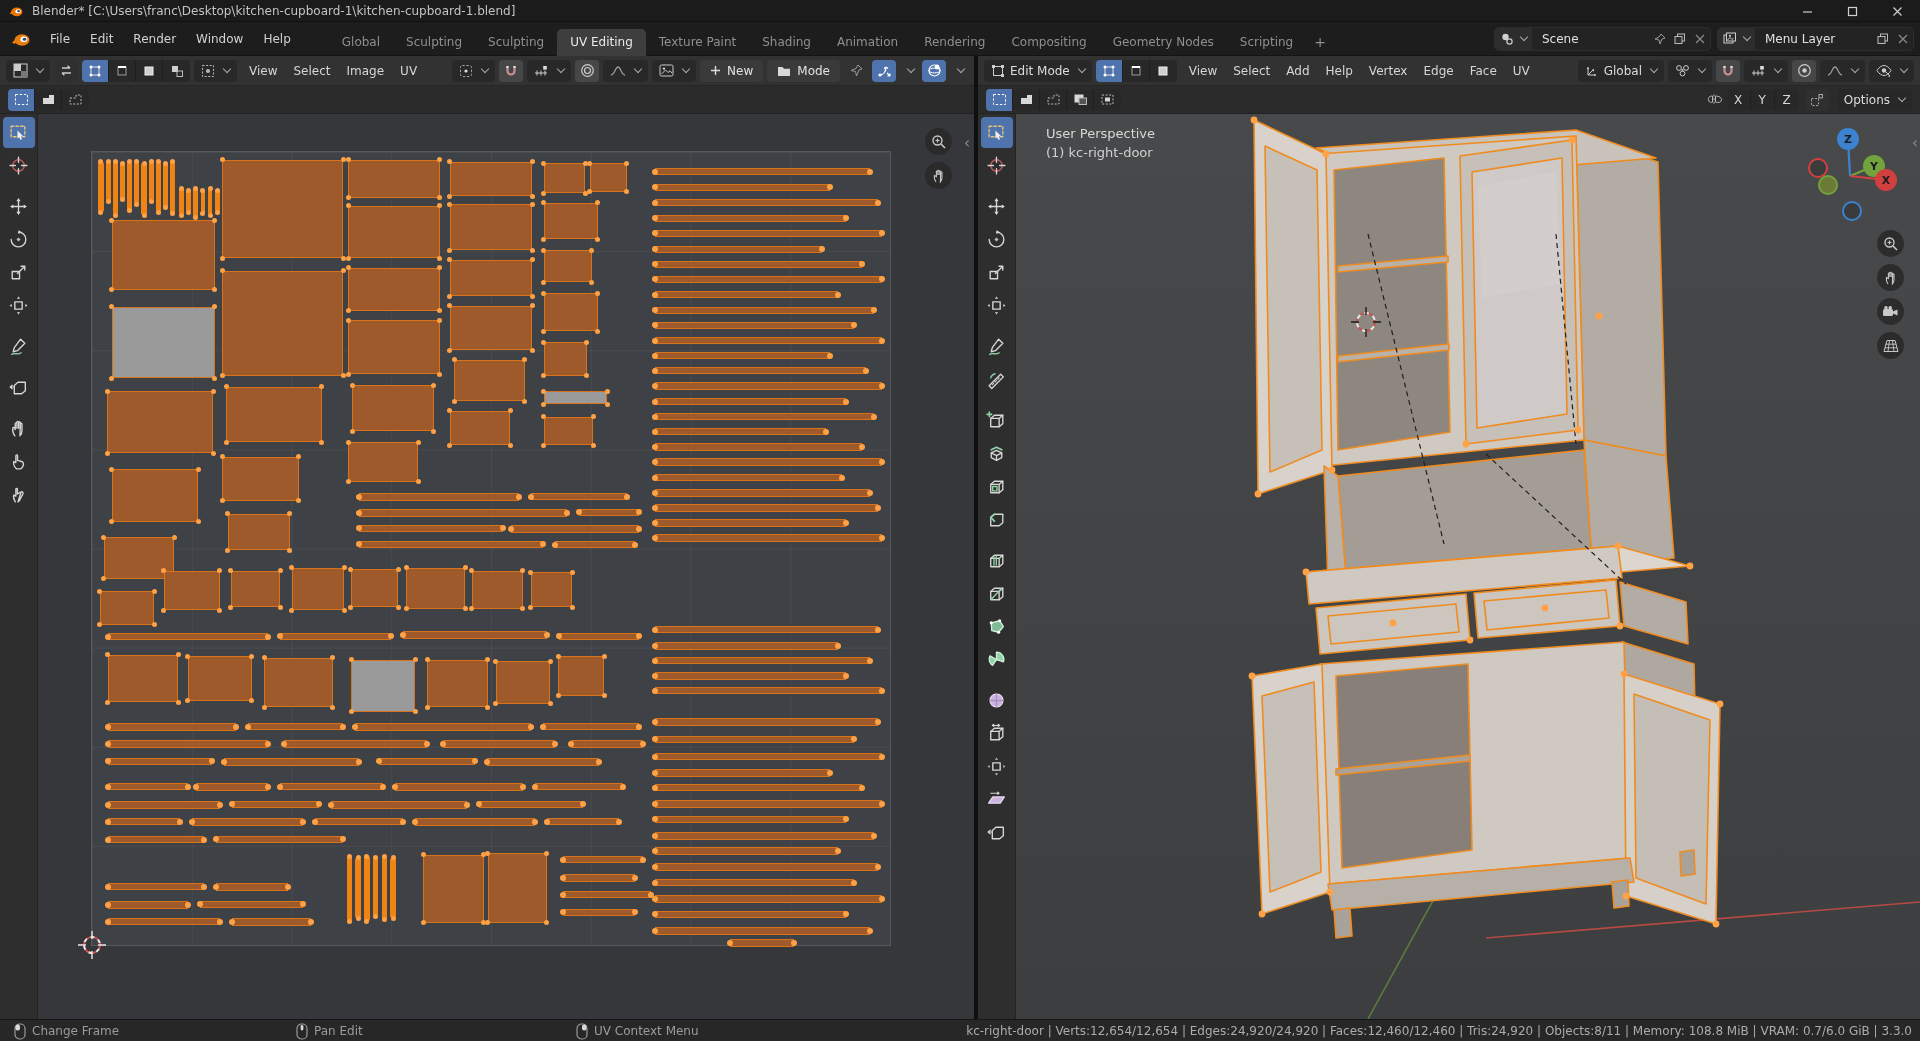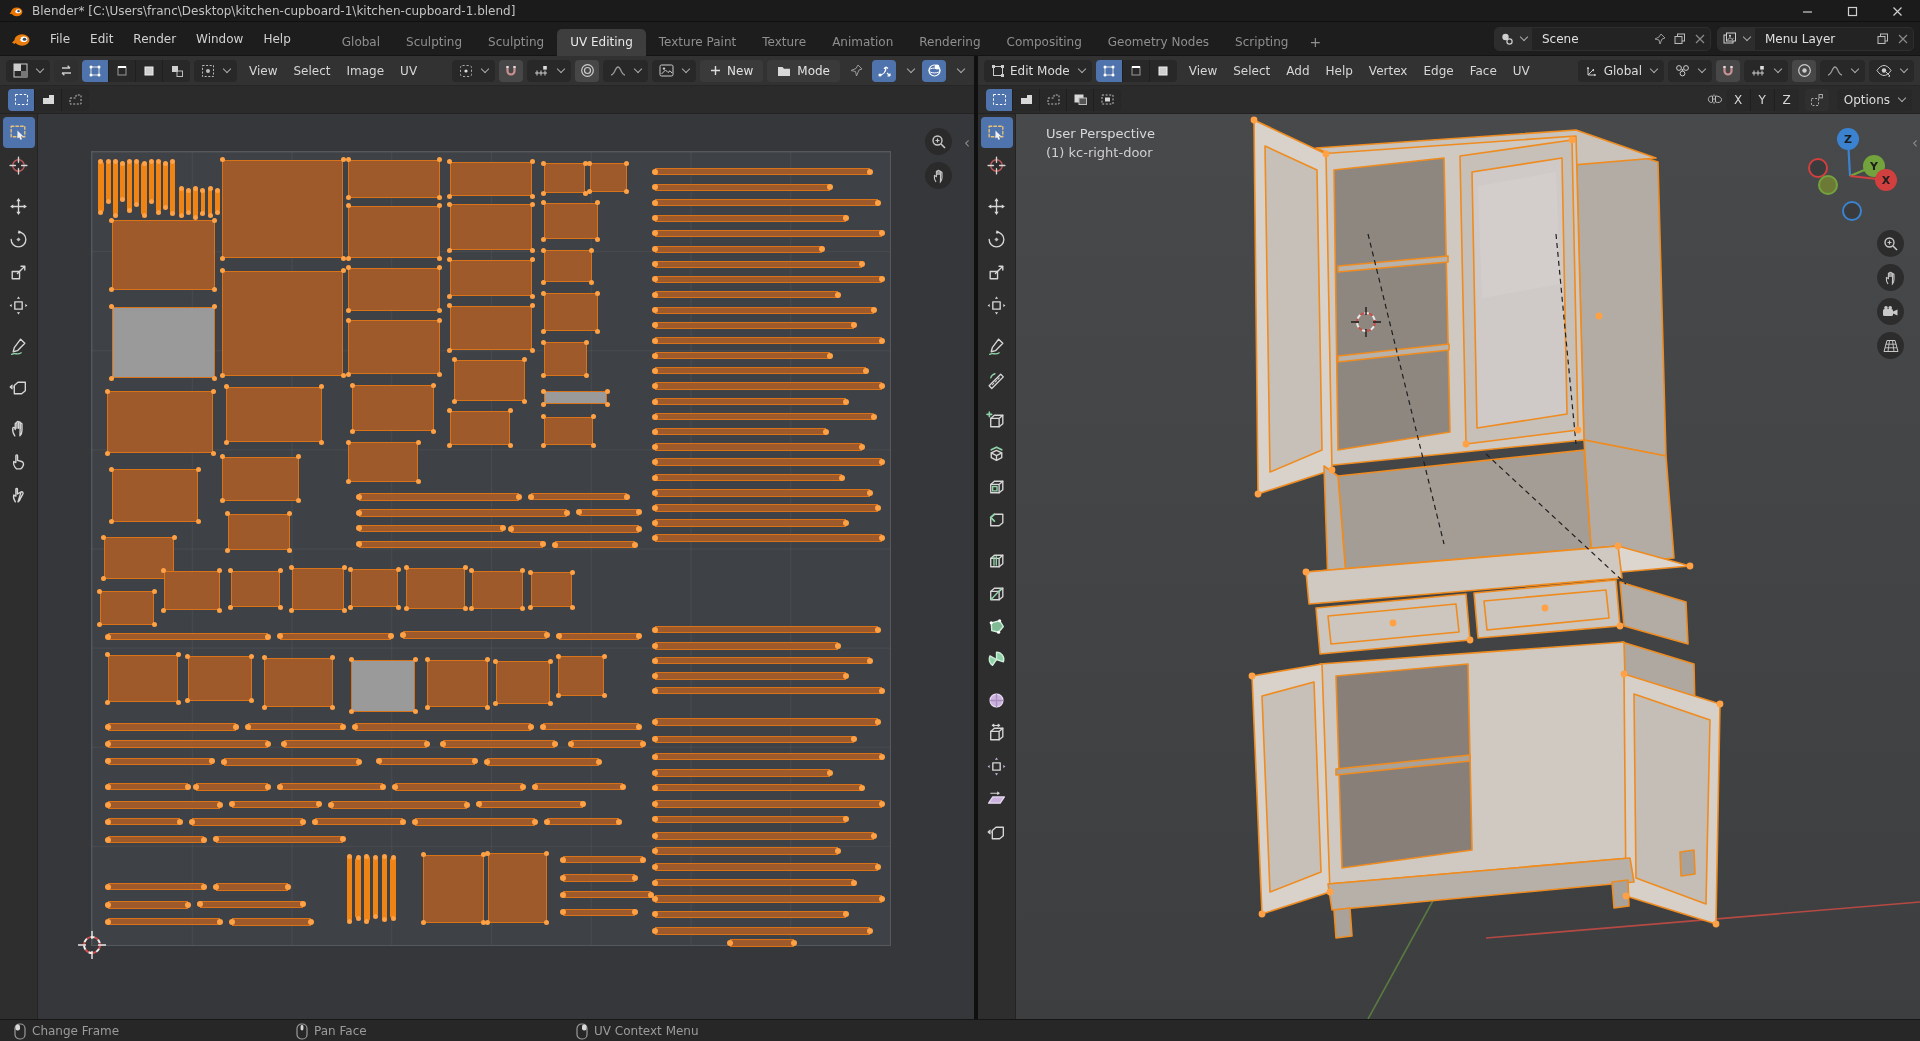--- a/index.html
+++ b/index.html
@@ -140,21 +140,21 @@
         <div class="menu-item">Render</div>
         <div class="menu-item">Window</div>
         <div class="menu-item">Help</div>
       </div>
     <div class="tabs" id="workspace-tabs">
         <div class="tab">Global</div>
         <div class="tab">Sculpting</div>
         <div class="tab">Sculpting</div>
         <div class="tab active">UV Editing</div>
         <div class="tab">Texture Paint</div>
-        <div class="tab">Texture</div>
+        <div class="tab">Shading</div>
         <div class="tab">Animation</div>
         <div class="tab">Rendering</div>
         <div class="tab">Compositing</div>
         <div class="tab">Geometry Nodes</div>
         <div class="tab">Scripting</div>
         <div class="tab plus">+</div>
       </div>
     <div class="topbar-right">
       <div class="pill">
         <span class="icon-dd">
@@ -1474,23 +1474,24 @@
     <rect x="1" y="1" width="10" height="15" rx="4.5" fill="none" stroke="#9a9a9a" stroke-width="1.2"></rect>
           <rect x="1.5" y="1.5" width="4.5" height="6" rx="2" fill="#d8d8d8"></rect>
         </svg>
         <span>Change Frame</span>
       </div>
     <div class="hint" style="left:296px" id="hint-1">
         <svg width="12" height="17" viewBox="0 0 12 17">
     <rect x="1" y="1" width="10" height="15" rx="4.5" fill="none" stroke="#9a9a9a" stroke-width="1.2"></rect>
           <rect x="4.6" y="2" width="2.8" height="5.5" rx="1.4" fill="#d8d8d8"></rect>
         </svg>
-        <span>Pan Face</span>
+        <span>Pan Edit</span>
       </div>
     <div class="hint" style="left:576px" id="hint-2">
         <svg width="12" height="17" viewBox="0 0 12 17">
     <rect x="1" y="1" width="10" height="15" rx="4.5" fill="none" stroke="#9a9a9a" stroke-width="1.2"></rect>
           <rect x="6" y="1.5" width="4.5" height="6" rx="2" fill="#d8d8d8"></rect>
         </svg>
         <span>UV Context Menu</span>
       </div>
+    <div class="stats">kc-right-door | Verts:12,654/12,654 | Edges:24,920/24,920 | Faces:12,460/12,460 | Tris:24,920 | Objects:8/11 | Memory: 108.8 MiB | VRAM: 0.7/6.0 GiB | 3.3.0</div>
   </div>
 </div>
 
 </body></html>

